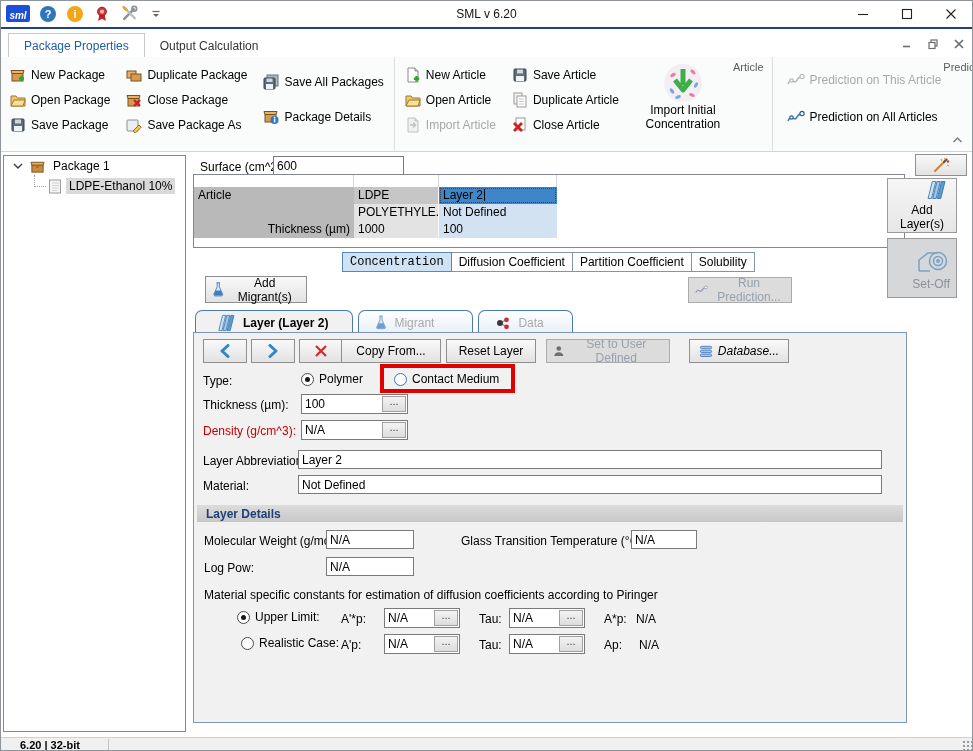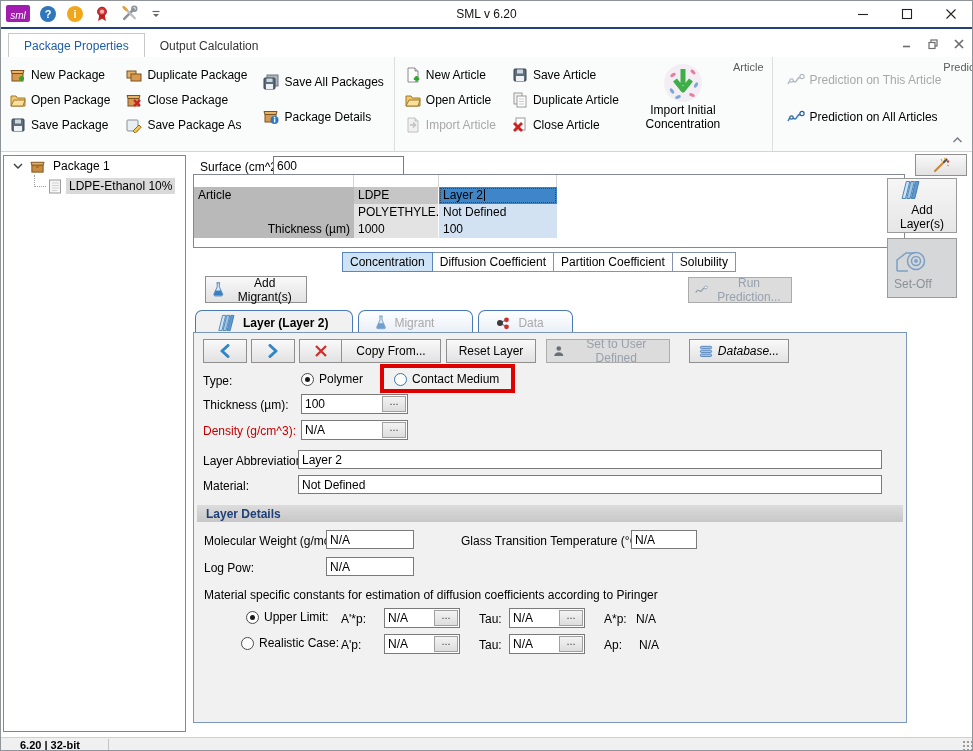--- a/index.html
+++ b/index.html
@@ -6,22 +6,22 @@
   html,body { margin:0; padding:0; }
   body { width:973px; height:751px; position:relative; overflow:hidden;
          font-family:"Liberation Sans", sans-serif; font-size:12px; color:#000;
          background:#fff; }
   .frame { position:absolute; inset:0; box-shadow: inset 0 0 0 1px #8f9499; pointer-events:none; z-index:99; }
 
   
   .titlebar { position:absolute; top:0; left:0; right:0; height:29px; background:#fff;
               border-bottom:2px solid #24407c; display:flex; align-items:center; }
   .qat { display:flex; align-items:center; gap:9px; padding-left:6px; z-index:2; }
-  .applogo { width:24px; height:17px; background:#a21caf; color:#fff; border-radius:2px;
-             font-style:italic; font-weight:normal; font-size:10px; display:flex; align-items:flex-end;
+  .applogo { width:24px; height:17px; background:#1d4ed8; color:#fff; border-radius:2px;
+             font-style:italic; font-weight:bold; font-size:10px; display:flex; align-items:flex-end;
              justify-content:center; padding-bottom:1px; }
   .qbtn { width:18px; height:18px; display:flex; align-items:center; justify-content:center; }
   .circ { width:16px; height:16px; border-radius:50%; color:#fff; font-weight:bold; font-size:11px;
           display:flex; align-items:center; justify-content:center; }
   .circ.blue { background:#2e77bc; } .circ.amber { background:#f2a71b; }
   .titletext { position:absolute; left:0; right:0; text-align:center; font-size:12px; color:#111; }
   .winctl { margin-left:auto; display:flex; z-index:2; }
   .wbtn { width:44px; height:27px; display:flex; align-items:center; justify-content:center; }
 
   
@@ -68,29 +68,29 @@
   .gc0 { width:160px; } .gc1 { width:85px; } .gc2 { width:118px; }
   .hdr { background:#b9b9b9; }
   .spacer .gc { border-right:1px solid #d4d4d4; height:12px; padding:0; }
   .cell-sel { background:#3e86c8; outline:1px dotted #30475e; outline-offset:-2px; }
   .caret { display:inline-block; width:1px; height:12px; background:#000; margin-left:1px; vertical-align:-2px; }
 
   
   .btn { border:1px solid #8f8f8f; background:linear-gradient(#f9f9f9,#e2e2e2); font-family:inherit;
          font-size:12px; display:flex; align-items:center; justify-content:center; gap:5px; cursor:default; }
   .btn.disabled { background:#dcdcdc; color:#97a1ad; border-color:#ababab; }
-  .sidebtn { position:absolute; display:flex; flex-direction:column; align-items:flex-start; justify-content:center; gap:3px;
+  .sidebtn { position:absolute; display:flex; flex-direction:column; align-items:flex-end; justify-content:center; gap:3px;
              border:1px solid #9a9a9a; background:linear-gradient(#f6f6f6,#e6e6e6); font-size:12px; }
   .sidebtn.disabled { background:#d5d7d9; color:#8d9197; }
 
   
   .dtabs { position:absolute; left:152px; top:100px; display:flex; }
   .dtab { border:1px solid #8494ab; padding:2px 7px 0; background:#fff; height:20px; margin-left:-1px; }
   .dtab:first-child { margin-left:0; }
-  .dtab.active { background:#cfe3f6; border-color:#5b87b8; z-index:2; }
+  .dtab.active { background:#cfe3f6; border-color:#5b87b8; z-index:2;font-family:Liberation Mono, monospace; }
 
   
   .ltabs { position:absolute; left:5px; top:158px; display:flex; gap:5px; align-items:flex-end; }
   .ltab { display:flex; align-items:center; gap:7px; padding:3px 16px 2px; border:1px solid #4a7ab5; border-bottom:none;
           border-radius:7px 7px 0 0; background:linear-gradient(#fefefe,#e9f0f8); height:23px; }
   .ltab.active { font-weight:bold; background:#f1f1f1; padding:3px 24px 2px 18px; }
   .ltab.disabled { color:#a9a9a9; }
   .layerpanel { position:absolute; left:3px; top:180px; width:714px; height:391px;
                 border:1px solid #7a96b8; background:#f1f1f1; }
 
@@ -615,21 +615,21 @@
       <input class="winput" style="left: 132px; top: 197px; width: 88px;" value="N/A">
 
       <span class="lbl" style="left:267px;top:201px;">Glass Transition Temperature (°C):</span>
       <input class="winput" style="left: 437px; top: 197px; width: 66px;" value="N/A">
 
       <span class="lbl" style="left:10px;top:228px;">Log Pow:</span>
       <input class="winput" style="left: 132px; top: 224px; width: 88px;" value="N/A">
 
       <span class="lbl" style="left:10px;top:255px;">Material specific constants for estimation of diffusion coefficients according to Piringer</span>
 
-      <span class="radiorow" style="left:52px;top:277px;">
+      <span class="radiorow" style="left:43px;top:277px;">
         <span class="radio checked"></span>
         <span>Upper Limit:</span>
         </span>
       <span class="lbl" style="left:147px;top:279px;">A'*p:</span>
       <span class="field" style="left:190px;top:275px;width:76px;">
         <input value="N/A" style="">
         <span class="dots">...</span>
         </span>
       <span class="lbl" style="left:285px;top:279px;">Tau:</span>
       <span class="field" style="left:315px;top:275px;width:76px;">

